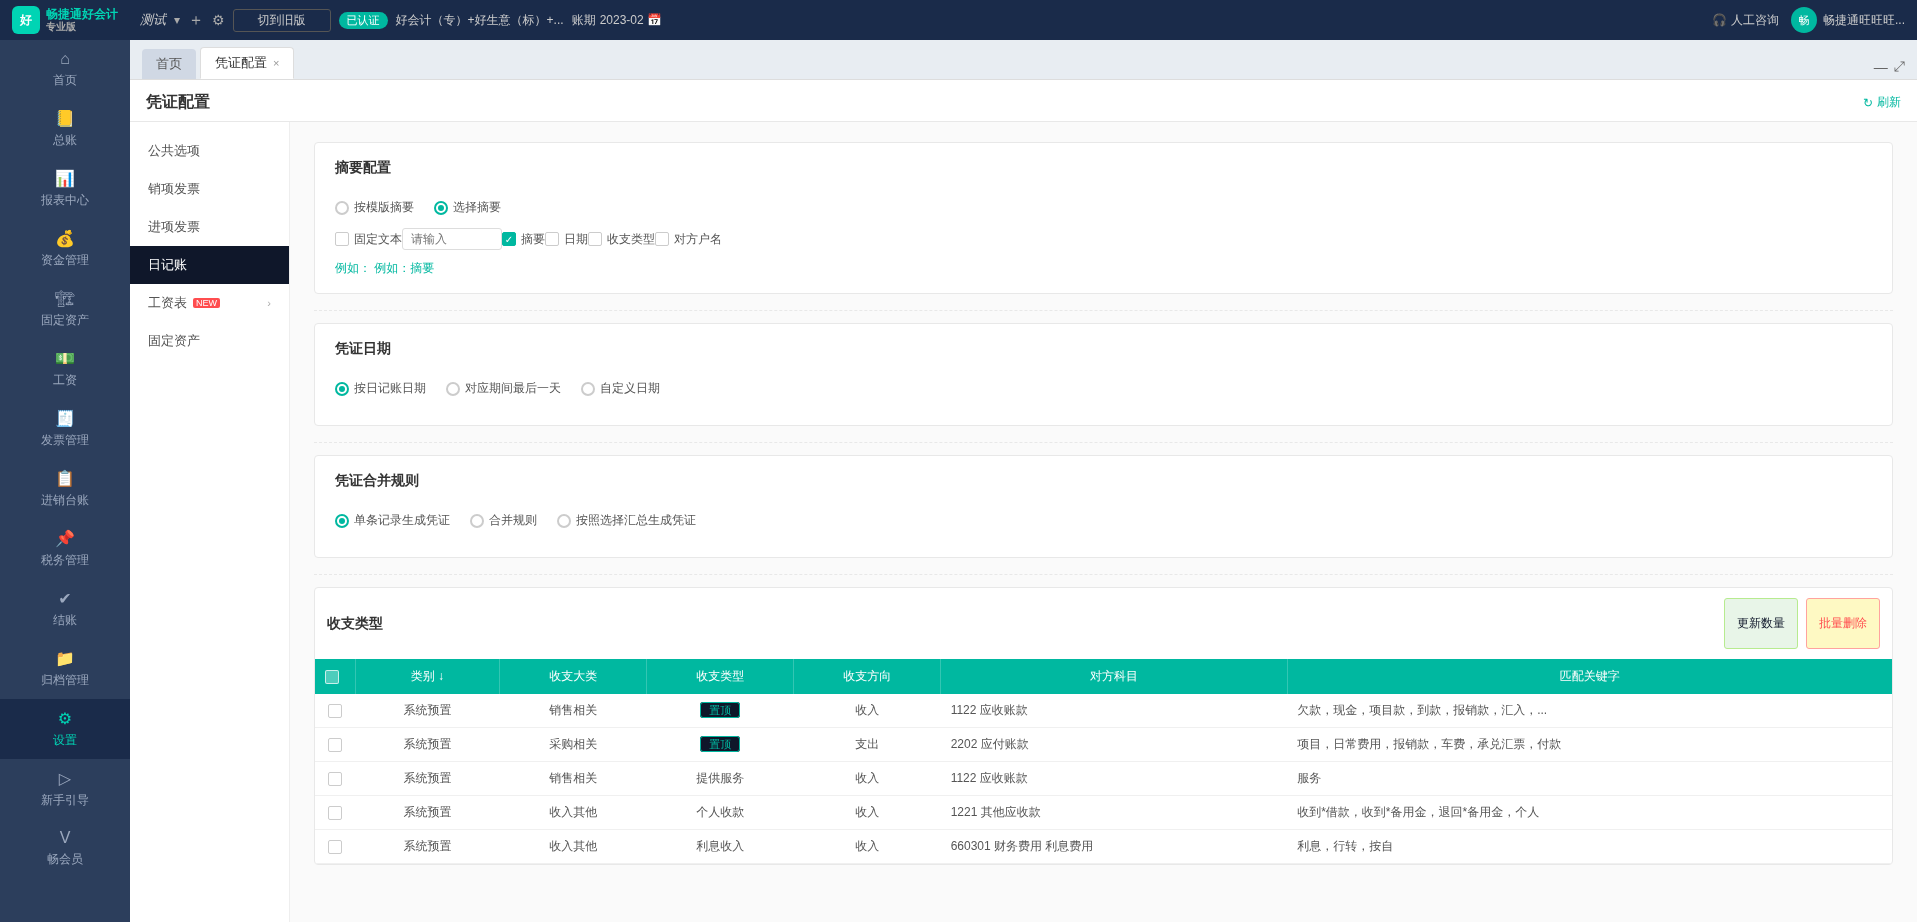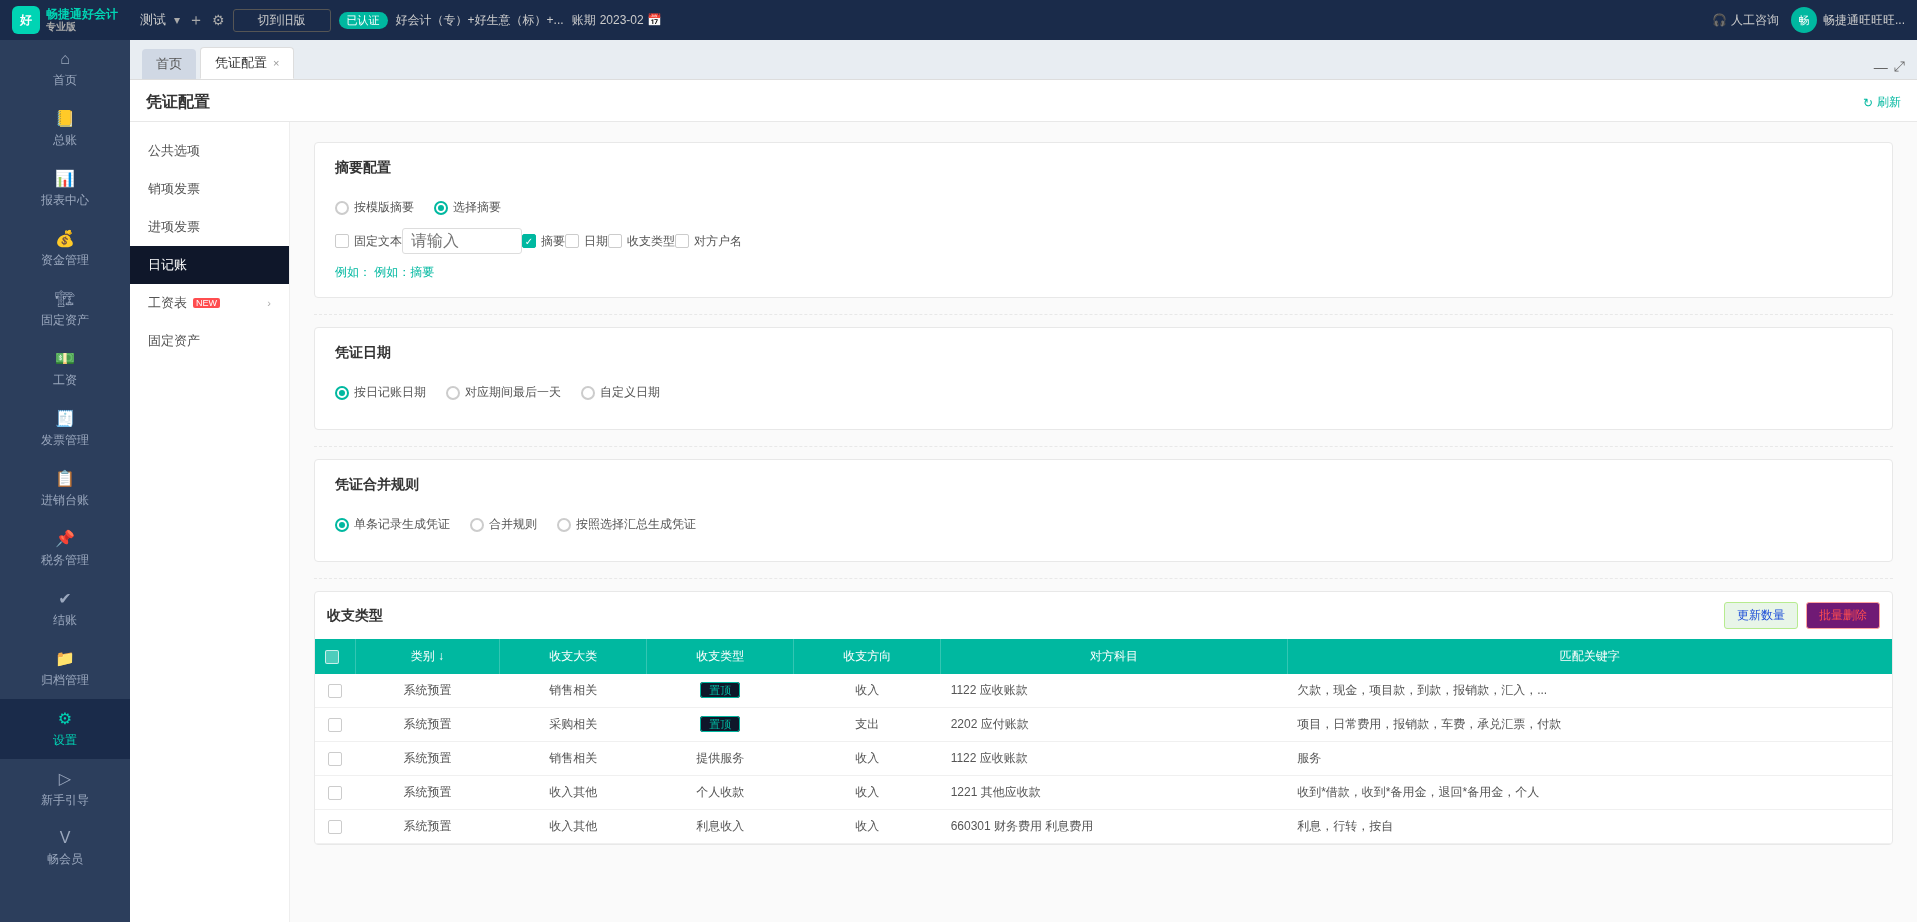--- a/index.html
+++ b/index.html
@@ -2,21 +2,21 @@
 <html><head>
   <meta charset="utf-8">
   <style>
     * { box-sizing: border-box; margin: 0; padding: 0; }
     body { font-family: "Microsoft YaHei", "PingFang SC", sans-serif; font-size: 13px; background: #f0f2f5; color: #333; display: flex; flex-direction: column; height: 922px; overflow: hidden; }
 
     
     .topbar { height: 40px; background: #1a2b4a; display: flex; align-items: center; padding: 0 12px; gap: 8px; flex-shrink: 0; }
     .topbar-logo { display: flex; align-items: center; gap: 6px; color: #00d4b4; font-weight: bold; font-size: 14px; min-width: 120px; }
     .topbar-logo-icon { width: 28px; height: 28px; background: #00d4b4; border-radius: 6px; display: flex; align-items: center; justify-content: center; color: #fff; font-size: 12px; font-weight: bold; }
-    .topbar-test { color: #ccc; font-size: 13px; }
+    .topbar-test { color: #ccc; font-size: 13px; font-style: italic; }
     .topbar-arrow { color: #aaa; font-size: 12px; cursor: pointer; }
     .topbar-add { color: #aaa; font-size: 16px; cursor: pointer; }
     .topbar-gear { color: #aaa; font-size: 14px; cursor: pointer; }
     .topbar-old-btn { background: transparent; border: 1px solid #555; color: #ccc; border-radius: 3px; padding: 2px 24px; cursor: pointer; font-size: 12px; }
     .topbar-badge { background: #00b8a0; color: #fff; border-radius: 10px; padding: 1px 8px; font-size: 11px; }
     .topbar-account { color: #ccc; font-size: 12px; }
     .topbar-period { color: #ccc; font-size: 12px; display: flex; align-items: center; gap: 4px; }
     .topbar-right { display: flex; align-items: center; gap: 12px; margin-left: auto; }
     .topbar-service { color: #ccc; font-size: 12px; display: flex; align-items: center; gap: 4px; cursor: pointer; }
     .topbar-user { display: flex; align-items: center; gap: 6px; cursor: pointer; }
@@ -73,35 +73,35 @@
     .radio-circle.checked { border-color: #00b8a0; }
     .radio-circle.checked::after { content: ''; width: 6px; height: 6px; border-radius: 50%; background: #00b8a0; }
     .radio-label { font-size: 12px; color: #555; }
 
     
     .checkbox-row { display: flex; align-items: center; margin-bottom: 10px; }
     .checkbox-item { display: flex; align-items: center; gap: 5px; cursor: pointer; }
     .checkbox-box { width: 14px; height: 14px; border: 1px solid #ccc; border-radius: 2px; display: flex; align-items: center; justify-content: center; flex-shrink: 0; background: #fff; }
     .checkbox-box.checked { background: #00b8a0; border-color: #00b8a0; color: #fff; font-size: 10px; }
     .checkbox-label { font-size: 12px; color: #555; }
-    .text-input { border: 1px solid #ddd; border-radius: 3px; padding: 3px 8px; font-size: 16px; color: #aaa; width: 120px; outline: none; }
+    .text-input { border: 1px solid #ddd; border-radius: 3px; padding: 3px 8px; font-size: 12px; color: #aaa; width: 100px; outline: none; }
 
     
     .example-text { font-size: 12px; color: #00b8a0; margin-top: 6px; }
 
     
     .divider { border: none; border-top: 1px dashed #e8e8e8; margin: 12px 0; }
 
     
     .table-section { background: #fff; border: 1px solid #e8e8e8; border-radius: 4px; }
     .table-header-row { display: flex; align-items: center; justify-content: space-between; padding: 10px 12px; }
     .table-section-title { font-size: 14px; font-weight: bold; color: #333; }
     .table-actions { display: flex; gap: 8px; }
-    .btn-update { background: #e8f5e8; color: #1d4ed8; border: 1px solid #b7eb8f; border-radius: 3px; padding: 4px 12px; font-size: 12px; cursor: pointer; }
-    .btn-delete { background: #701a75; color: #ff4d4f; border: 1px solid #ffa39e; border-radius: 3px; padding: 4px 12px; font-size: 12px; cursor: pointer; }
+    .btn-update { background: #e8f5e8; color: #0f172a; border: 1px solid #b7eb8f; border-radius: 3px; padding: 16px 12px; font-size: 12px; cursor: pointer; }
+    .btn-delete { background: #fef9c3; color: #ff4d4f; border: 1px solid #ffa39e; border-radius: 3px; padding: 4px 12px; font-size: 12px; cursor: pointer; }
 
     
     .data-table { width: 100%; border-collapse: collapse; font-size: 12px; }
     .data-table thead tr { background: #00b8a0; color: #fff; }
     .data-table thead th { padding: 9px 10px; text-align: center; font-weight: normal; border-right: 1px solid rgba(255,255,255,0.2); }
     .data-table thead th:last-child { border-right: none; }
     .data-table tbody tr { border-bottom: 1px solid #f0f0f0; }
     .data-table tbody td { padding: 8px 10px; text-align: center; color: #555; }
     .data-table tbody td:last-child { text-align: left; }
     .tag-top { background: #0f172a; color: #00b8a0; border: 1px solid #00b8a0; border-radius: 3px; padding: 1px 8px; font-size: 11px; cursor: pointer; }

